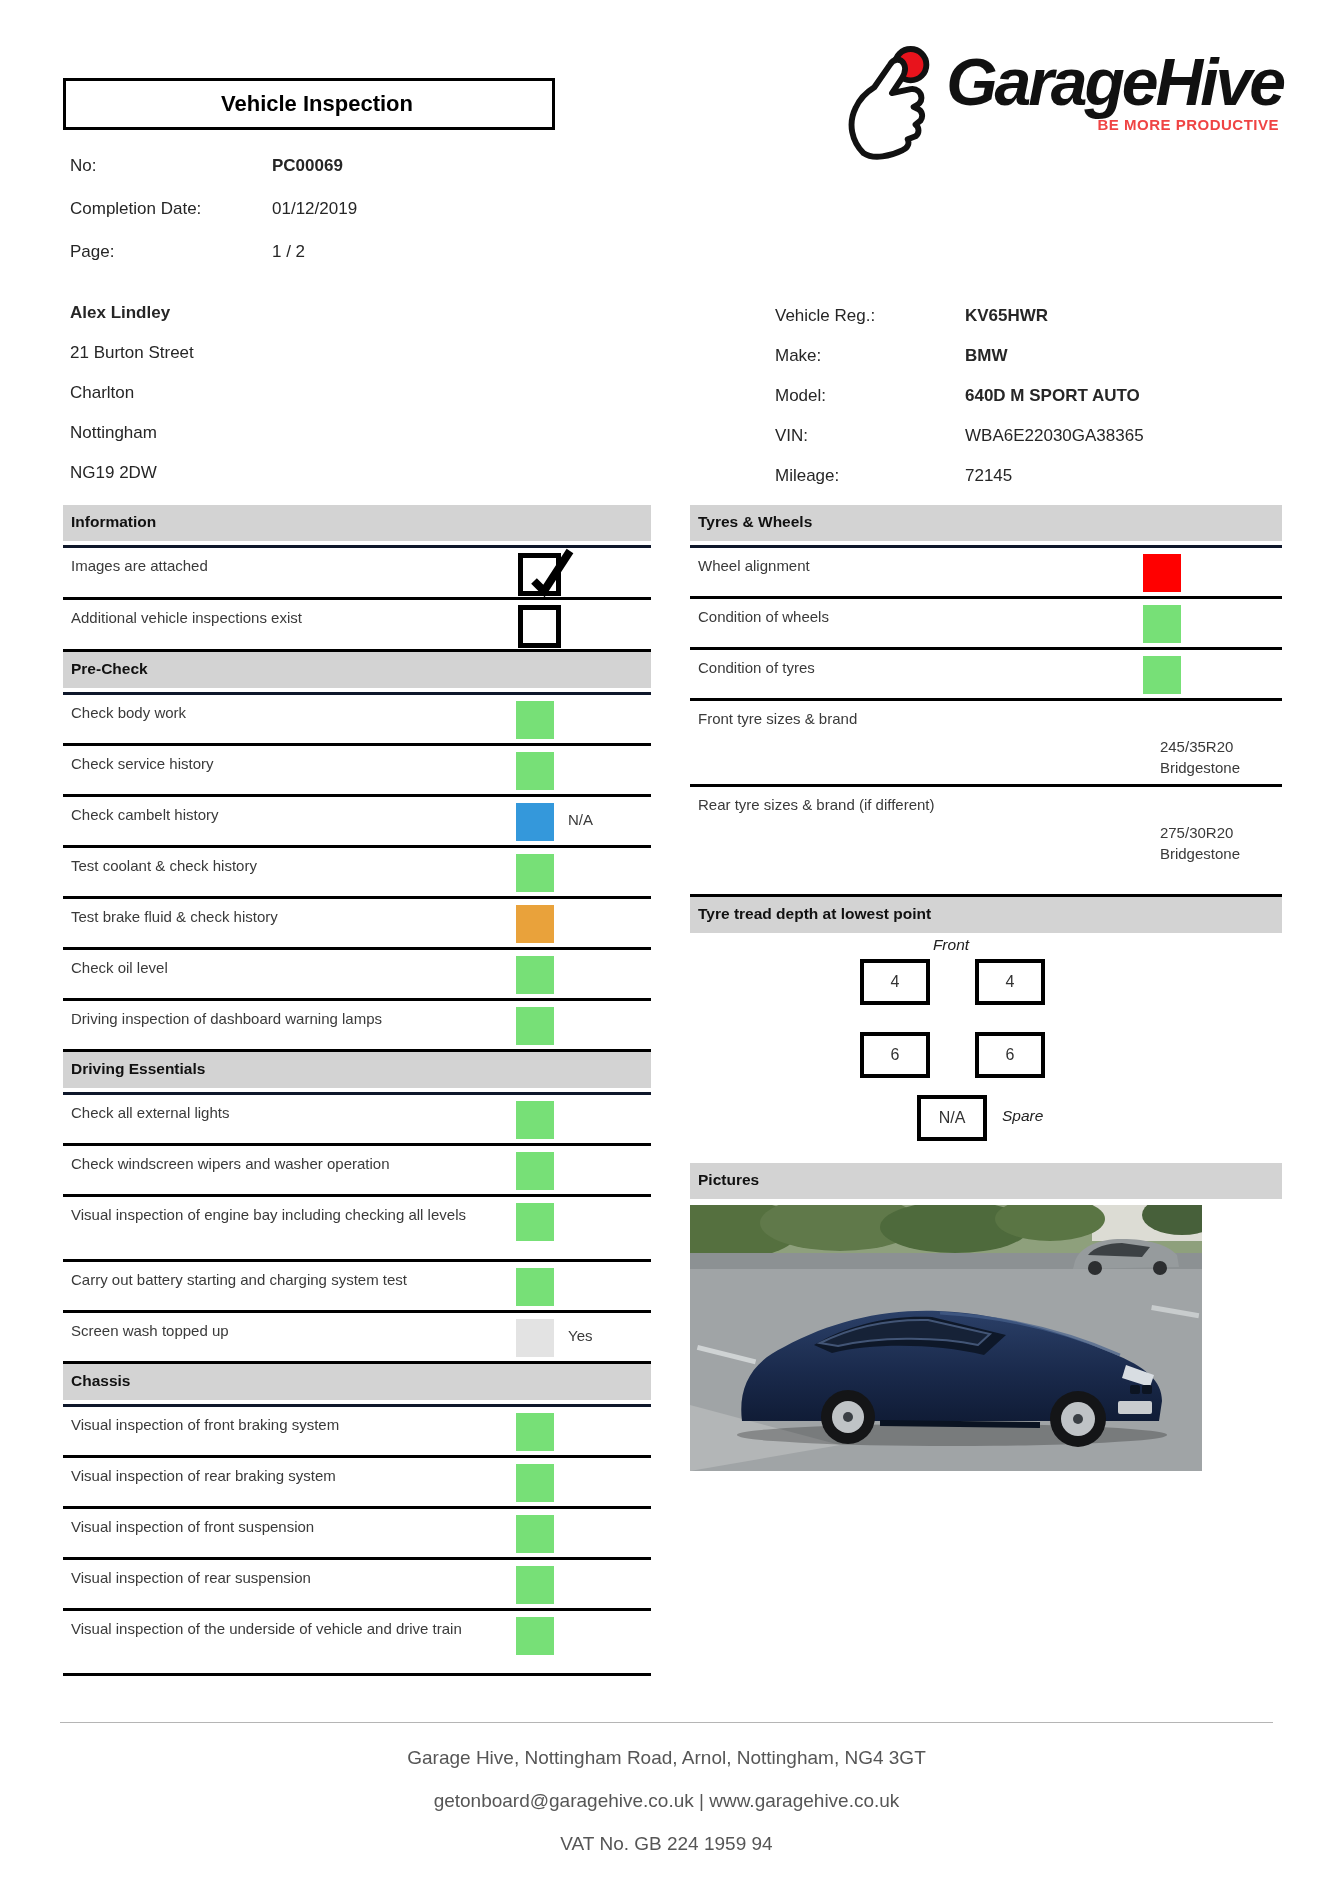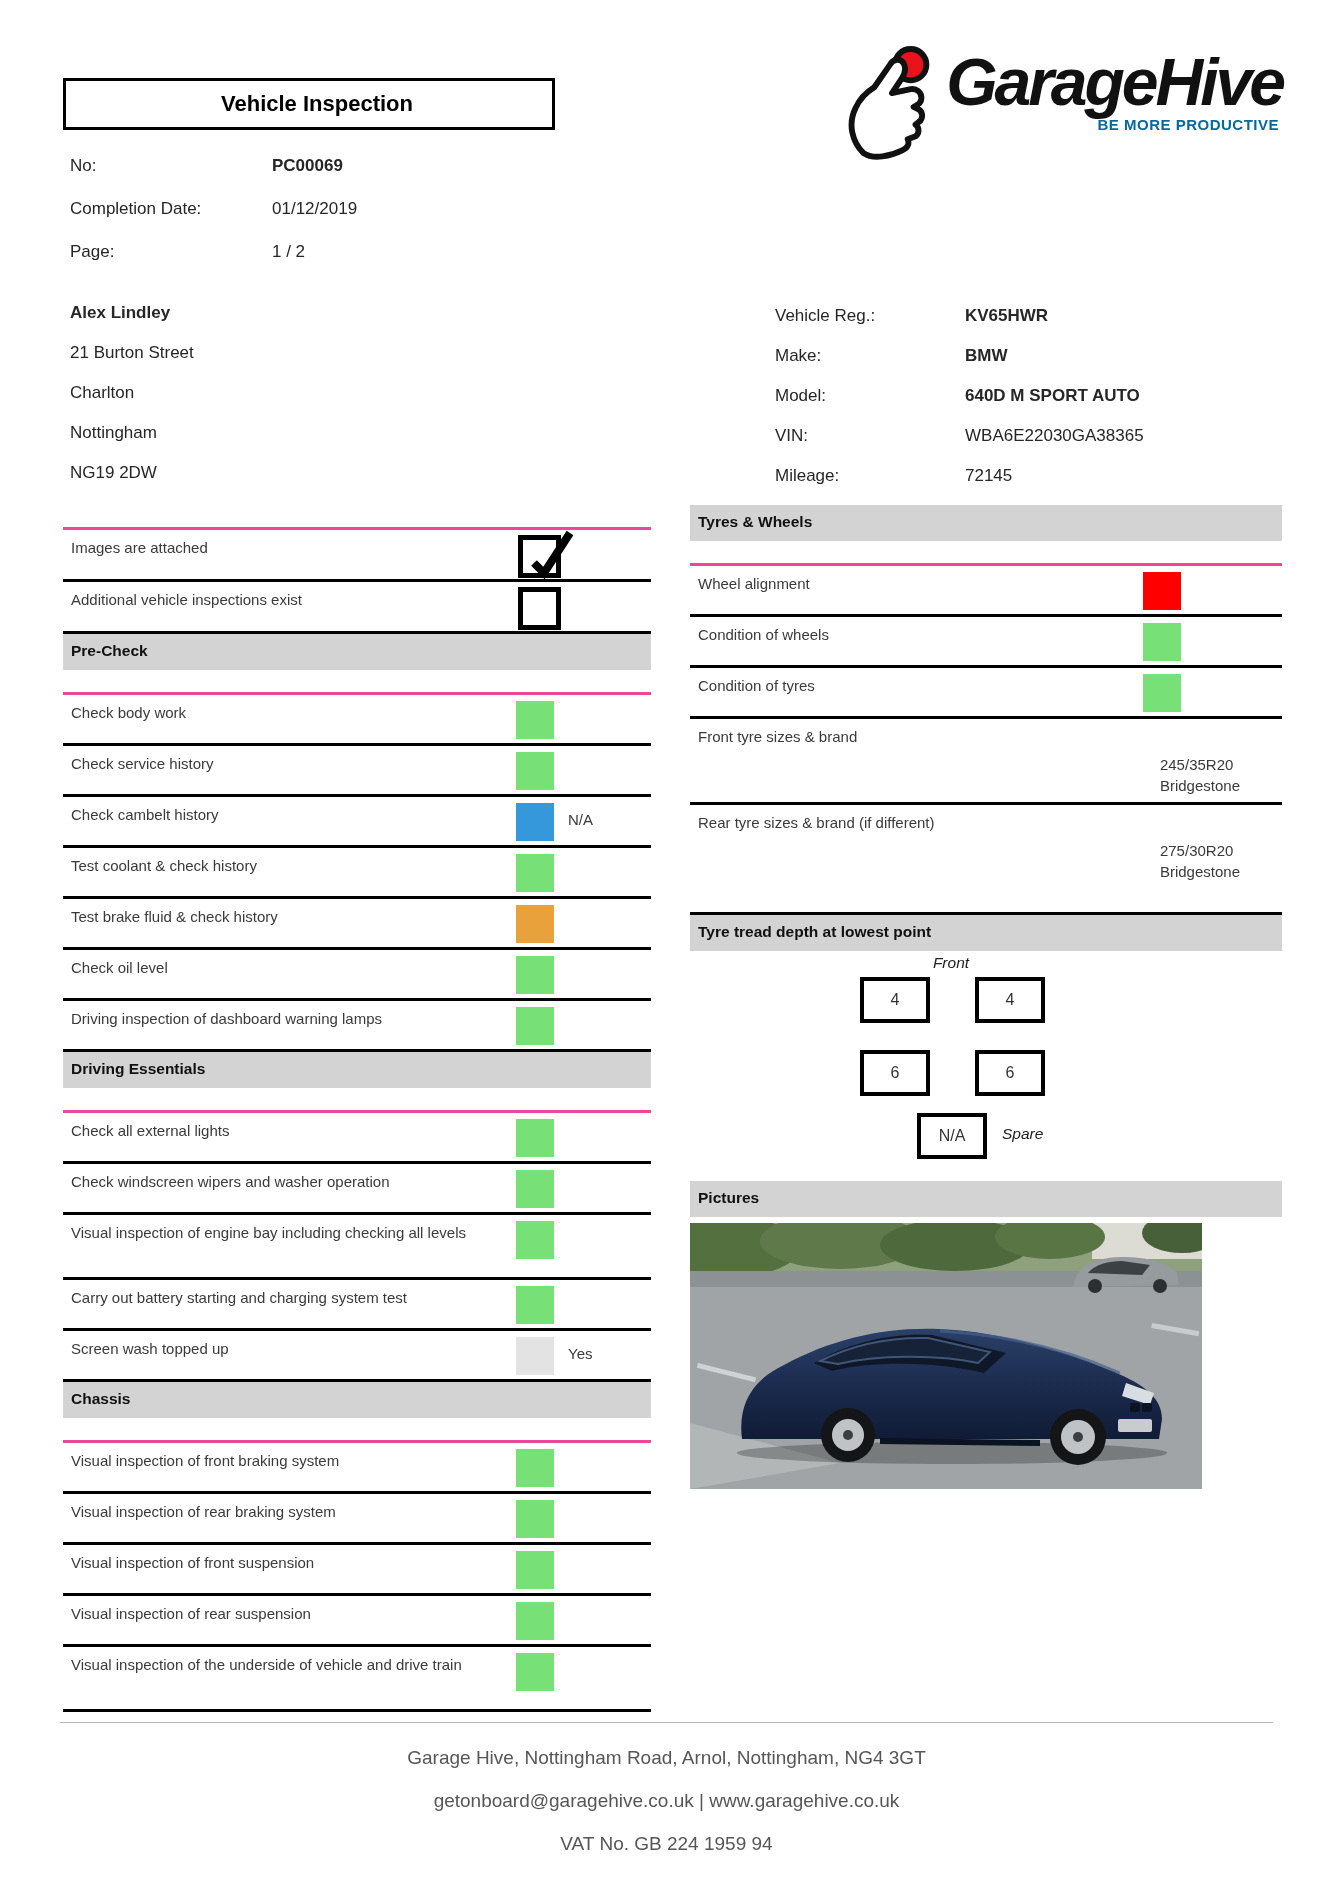--- a/index.html
+++ b/index.html
@@ -6,39 +6,39 @@
   .page{position:relative;width:1333px;height:1877px;background:#fff;overflow:hidden;
         font-family:"Liberation Sans",sans-serif;color:#262626;}
   
   .title-box{position:absolute;left:63px;top:78px;width:492px;height:52px;border:3px solid #000;
              display:flex;align-items:center;justify-content:center;box-sizing:border-box;}
   .title-box span{font-size:22px;font-weight:bold;color:#000;margin-left:16px;}
   
   .logo{position:absolute;top:42px;right:50px;display:flex;align-items:flex-start;}
   .logo-text{display:flex;flex-direction:column;align-items:flex-end;margin-top:8px;}
   .brand{font-size:66px;line-height:64px;font-weight:800;font-style:italic;letter-spacing:-3px;color:#111;}
-  .tagline{font-size:15px;font-weight:bold;color:#0369a1;letter-spacing:.5px;margin-top:2px;margin-right:4px;}
+  .tagline{font-size:15px;font-weight:bold;color:#ef4444;letter-spacing:.5px;margin-top:2px;margin-right:4px;}
   
   .meta{position:absolute;left:70px;top:156px;font-size:17px;}
   .meta .mrow{height:43px;}
   .meta .mlabel{display:inline-block;width:202px;}
   .meta .mval{font-weight:normal;}
   .meta .mrow.first .mval{font-weight:bold;}
   .customer{position:absolute;left:70px;top:293px;font-size:17px;line-height:40px;}
   .customer .cname{font-weight:bold;}
   .vehicle{position:absolute;left:775px;top:296px;font-size:17px;line-height:40px;}
   .vehicle .vlabel{display:inline-block;width:190px;}
   .vehicle .vrow.b .vval{font-weight:bold;}
   
   .col{position:absolute;top:505px;}
   .col.left{left:63px;width:588px;}
   .col.right{left:690px;width:592px;}
   .sec-header{background:#d3d3d3;height:36px;box-sizing:border-box;padding:8px 0 0 8px;
               font-size:15.5px;font-weight:bold;color:#111;}
-  .sec-rows{border-top:3px solid #ec4899;margin-top:22px;}
+  .sec-rows{border-top:3px solid #0f172a;margin-top:4px;}
   .row{position:relative;border-bottom:3px solid #000;min-height:51px;box-sizing:border-box;}
   .row-label{position:absolute;left:8px;top:8px;font-size:15px;color:#3a3a3a;max-width:420px;line-height:20px;}
   .swatch{position:absolute;left:453px;top:6px;width:38px;height:38px;}
   .note{position:absolute;left:505px;top:14px;font-size:15px;color:#3a3a3a;}
   .checkbox{position:absolute;left:455px;top:5px;width:33px;height:33px;border:5px solid #000;background:#fff;}
   .tick{position:absolute;left:1px;top:-15px;width:50px;height:54px;}
   .value-lines{position:absolute;right:42px;top:35px;font-size:15px;color:#3a3a3a;line-height:21px;}
   
   .tread-canvas{position:relative;height:230px;}
   .front-label{position:absolute;left:0;top:3px;width:522px;text-align:center;
@@ -98,20 +98,21 @@
   <div class="vehicle">
     <div class="vrow b"><span class="vlabel">Vehicle Reg.:</span><span class="vval">KV65HWR</span></div>
     <div class="vrow b"><span class="vlabel">Make:</span><span class="vval">BMW</span></div>
     <div class="vrow b"><span class="vlabel">Model:</span><span class="vval">640D M SPORT AUTO</span></div>
     <div class="vrow"><span class="vlabel">VIN:</span><span class="vval">WBA6E22030GA38365</span></div>
     <div class="vrow"><span class="vlabel">Mileage:</span><span class="vval">72145</span></div>
   </div>
 
   <div class="col left">
     <div>
+        <div class="sec-header">Information</div>
         <div class="sec-rows">
           <div class="row" style="min-height: 52px;">
             <div class="row-label">Images are attached</div>
             <div class="checkbox">
               <svg class="tick" viewBox="0 0 50 54">
                 <path d="M10 38 L20 48 L46 8" fill="none" stroke="#000" stroke-width="8"></path>
               </svg>
             </div>
           </div>
           <div class="row" style="min-height: 52px;">

